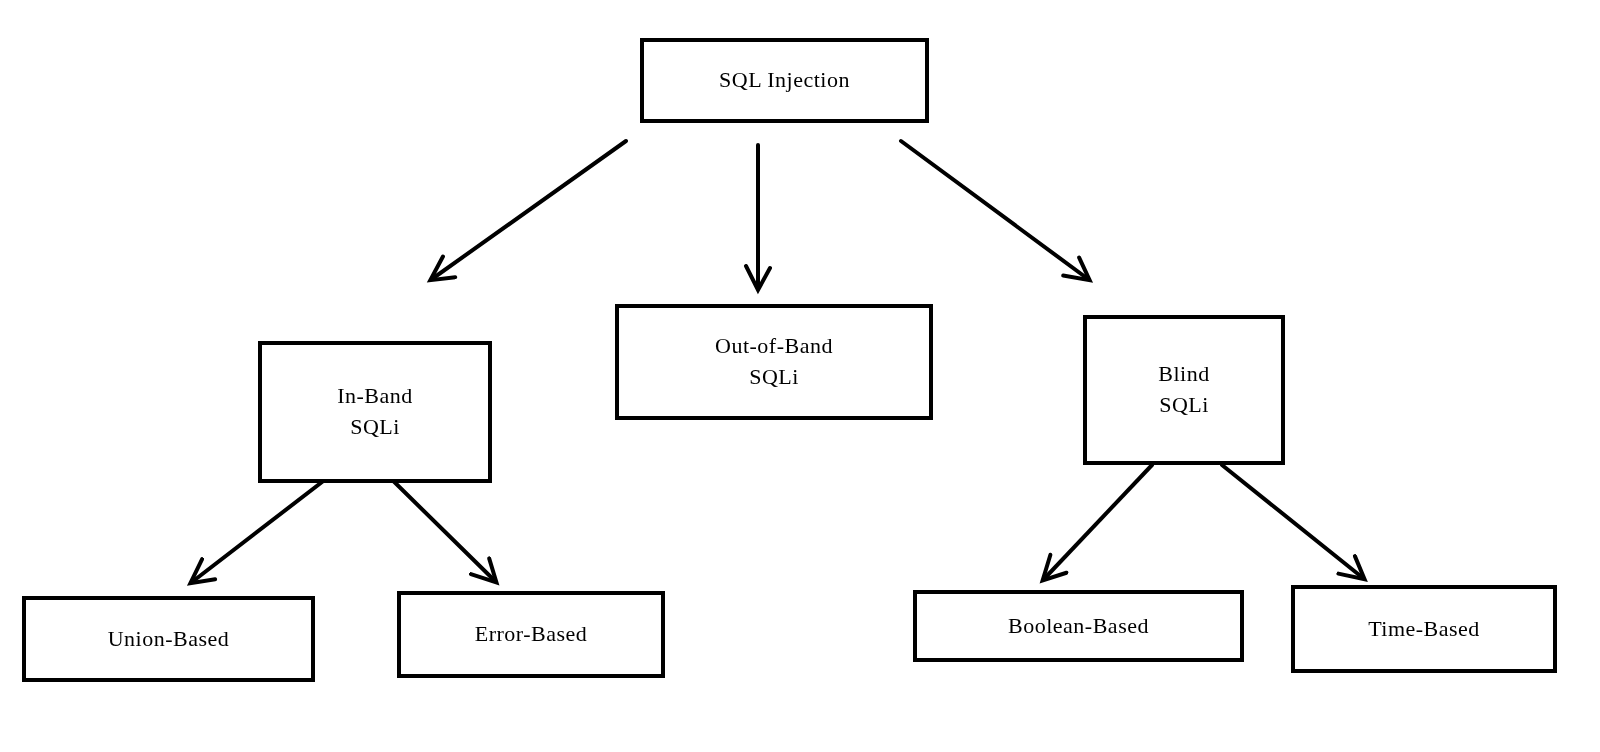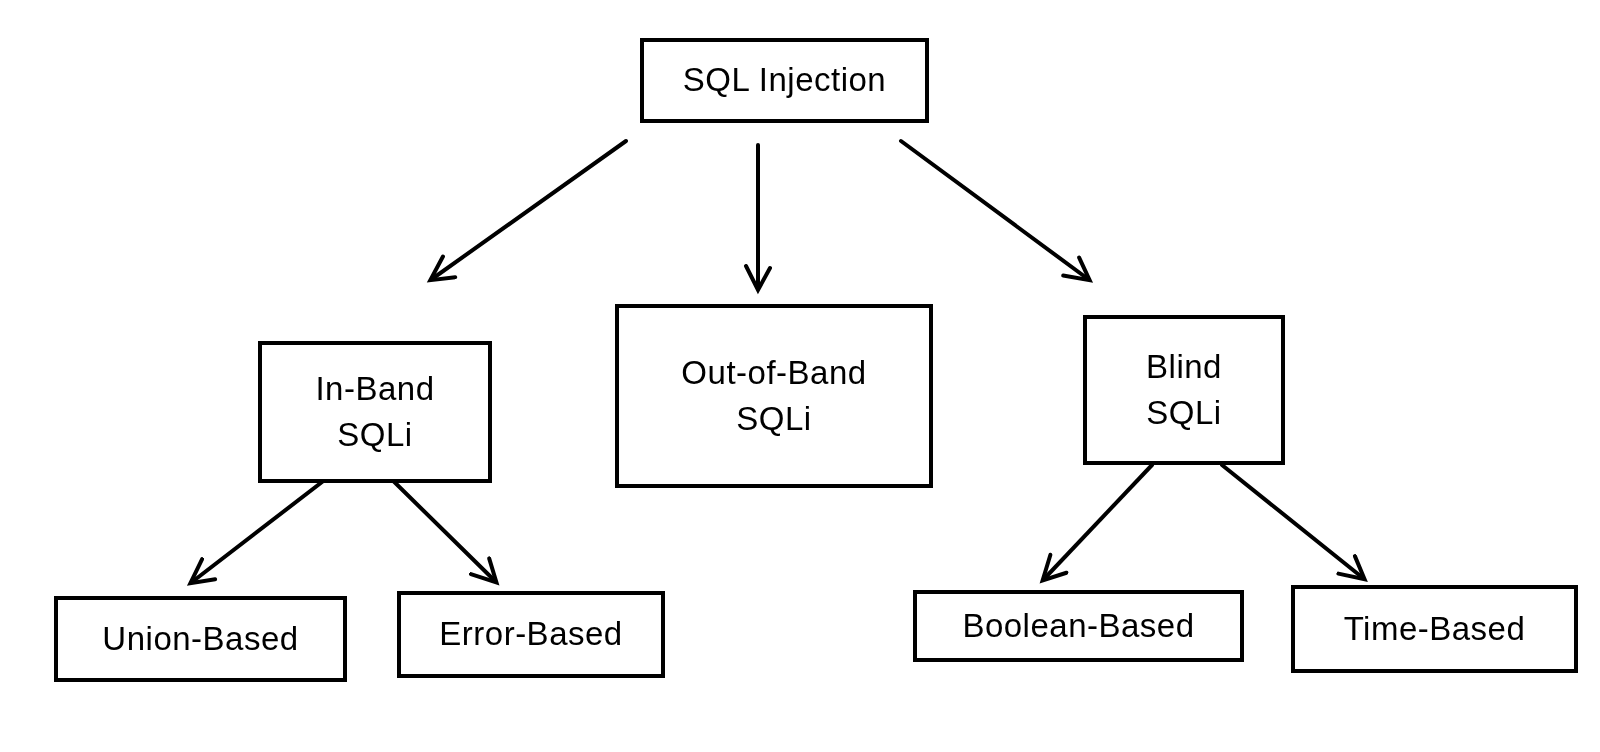--- a/index.html
+++ b/index.html
@@ -27,36 +27,37 @@
     position: absolute;
     box-sizing: border-box;
     border: 4px solid #000000;
     background: #ffffff;
     display: flex;
     align-items: center;
     justify-content: center;
     text-align: center;
   }
   .node-label {
-    font-size: 33px;
+    font-size: 22px;
     font-weight: 400;
     line-height: 1.4;
     letter-spacing: 0.5px;
     white-space: pre-line;
     color: #000000;
+    font-family: Liberation Serif, serif;
   }
   
   #node-root        { left: 640px;  top: 38px;  width: 289px; height: 85px;  }
   #node-in-band     { left: 258px;  top: 302px; width: 234px; height: 142px; margin-top: 39px; }
-  #node-out-of-band { left: 615px;  top: 304px; width: 318px; height: 184px; }
+  #node-out-of-band { left: 615px;  top: 304px; width: 318px; height: 116px; }
   #node-blind       { left: 1083px; top: 315px; width: 202px; height: 150px; }
-  #node-union       { left: 22px;   top: 596px; width: 293px; height: 86px; margin-left: 32px;  }
+  #node-union       { left: 22px;   top: 596px; width: 293px; height: 86px;  }
   #node-error       { left: 397px;  top: 591px; width: 268px; height: 87px;  }
   #node-boolean     { left: 913px;  top: 590px; width: 331px; height: 72px;  }
-  #node-time        { left: 1291px; top: 585px; width: 287px; height: 88px;  }
+  #node-time        { left: 1291px; top: 585px; width: 266px; height: 88px;  }
 </style>
 </head>
 <body>
 
 <div class="canvas">
 
   <svg class="edges-svg" viewBox="0 0 1600 752" xmlns="http://www.w3.org/2000/svg" aria-hidden="true">
     <defs>
       <marker id="arrowhead" markerUnits="userSpaceOnUse" markerWidth="34" markerHeight="34" refX="24" refY="14" orient="auto">
         <path d="M4 2 L26 14 L2 26" fill="none" stroke="#000000" stroke-width="4" stroke-linecap="round"></path>

